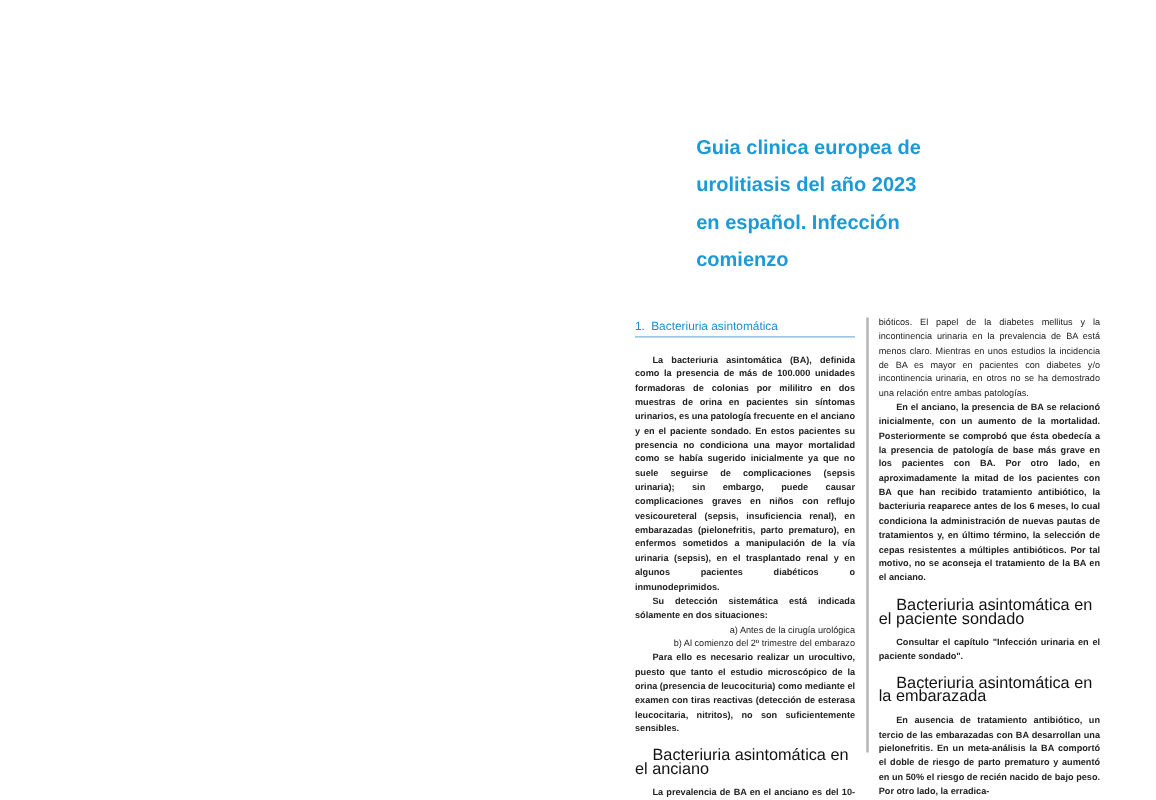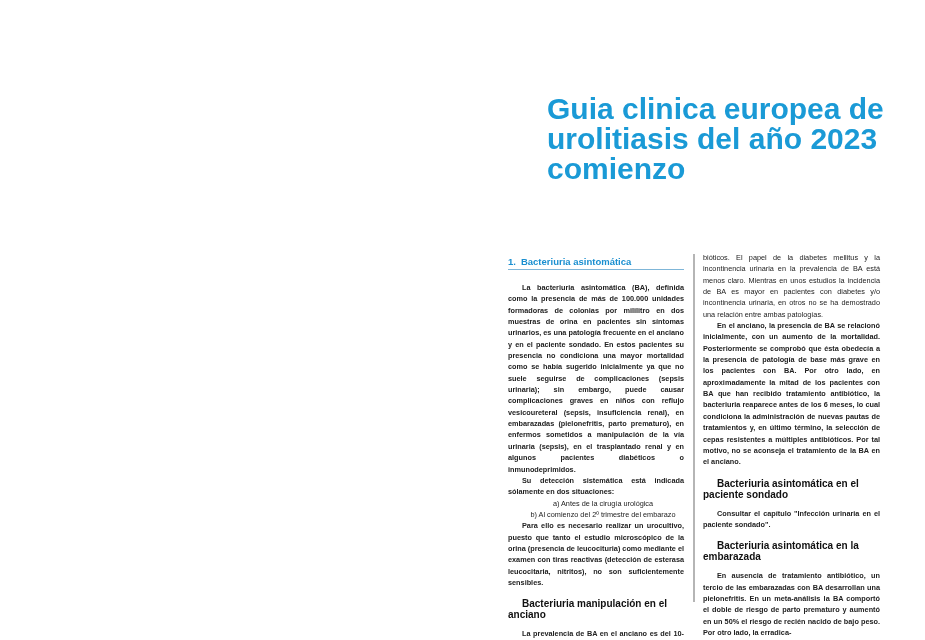--- a/index.html
+++ b/index.html
@@ -3,69 +3,70 @@
 <meta charset="utf-8">
 <style>
   html, body { margin: 0; padding: 0; }
   body {
     width: 925px; height: 640px; overflow: hidden;
     background: #ffffff; position: relative;
     font-family: "Liberation Sans", sans-serif;
   }
   .title {
     position: absolute; left: 541px; top: 88px; width: 330px;
-    color: #1a9ad6; font-weight: bold; font-size: 30px; line-height: 30px;
+    color: #1a9ad6; font-weight: bold; font-size: 16px; line-height: 30px;
     font-family: "Liberation Sans", sans-serif;
-    margin: 6px;
+    margin: 16px;
   }
   .title span { display: block; white-space: nowrap; }
   .col {
     position: absolute; top: 252px;
     font-family: "Liberation Sans", sans-serif;
     font-size: 7.3px; line-height: 11.35px; color: #222;
   }
   .col-left { left: 508px; width: 176px; }
   .col-right { left: 703px; width: 177px; top: 252px; }
   .divider {
     position: absolute; left: 693px; top: 254px; width: 2px; height: 348px;
     background: #b5b5b5;
   }
   .h1 {
-    color: #1a8fd0; font-weight: bold; font-size: 9.5px;
+    color: #1a8fd0; font-weight: normal; font-size: 9.5px;
     border-bottom: 1px solid #7fb6d8; padding-bottom: 1px; margin: 4px 0 12px 0;
     line-height: 12px; white-space: nowrap;
   }
   .h1 .num { margin-right: 5px; }
   p { margin: 0; text-align: justify; }
   p.ind { text-indent: 14px; font-weight: bold; }
-  p.list { padding-left: 14px; text-align: center; }
+  p.list { padding-left: 14px; text-align: right; }
   .h2 {
-    font-weight: bold; font-size: 10px; color: #111; margin: 10px 0 8px 0;
+    font-weight: normal; font-size: 13px; color: #111; margin: 10px 0 8px 0;
     text-indent: 14px; line-height: 11px;
   }
 </style>
 </head>
 <body>
 
 <h1 class="title">
   <span> Guia clinica europea de</span>
   <span>urolitiasis del año 2023</span>
+  <span>en español. Infección</span>
   <span>comienzo</span>
 </h1>
 
 <div class="col col-left">
   <div class="h1">
     <span class="num">1.</span><span>Bacteriuria asintomática</span>
   </div>
   <p class="ind">La bacteriuria asintomática (BA), definida como la presencia de más de 100.000 unidades formadoras de colonias por mililitro en dos muestras de orina en pacientes sin síntomas urinarios, es una patología frecuente en el anciano y en el paciente sondado. En estos pacientes su presencia no condiciona una mayor mortalidad como se había sugerido inicialmente ya que no suele seguirse de complicaciones (sepsis urinaria); sin embargo, puede causar complicaciones graves en niños con reflujo vesicoureteral (sepsis, insuficiencia renal), en embarazadas (pielonefritis, parto prematuro), en enfermos sometidos a manipulación de la vía urinaria (sepsis), en el trasplantado renal y en algunos pacientes diabéticos o inmunodeprimidos.</p>
   <p class="ind">Su detección sistemática está indicada sólamente en dos situaciones:</p>
   <p class="list">a) Antes de la cirugía urológica</p>
   <p class="list">b) Al comienzo del 2º trimestre del embarazo</p>
   <p class="ind">Para ello es necesario realizar un urocultivo, puesto que tanto el estudio microscópico de la orina (presencia de leucocituria) como mediante el examen con tiras reactivas (detección de esterasa leucocitaria, nitritos), no son suficientemente sensibles.</p>
-  <div class="h2">Bacteriuria manipulación en el anciano</div>
+  <div class="h2">Bacteriuria asintomática en el anciano</div>
   <p class="ind">La prevalencia de BA en el anciano es del 10-50%. Es más elevada en el sexo femenino y en pacientes ingresados en centros sociosanitarios, y aumenta progresivamente con la edad. Los factores que influyen en su incidencia incluyen: la presencia de sonda urinaria, las enfermedades neurológicas (accidentes cerebrovasculares), el "status funcional" del anciano, la presencia de alteraciones mentales y la utilización previa de anti-</p>
 </div>
 
 <div class="divider"></div>
 
 <div class="col col-right">
   <p>bióticos. El papel de la diabetes mellitus y la incontinencia urinaria en la prevalencia de BA está menos claro. Mientras en unos estudios la incidencia de BA es mayor en pacientes con diabetes y/o incontinencia urinaria, en otros no se ha demostrado una relación entre ambas patologías.</p>
   <p class="ind">En el anciano, la presencia de BA se relacionó inicialmente, con un aumento de la mortalidad. Posteriormente se comprobó que ésta obedecía a la presencia de patología de base más grave en los pacientes con BA. Por otro lado, en aproximadamente la mitad de los pacientes con BA que han recibido tratamiento antibiótico, la bacteriuria reaparece antes de los 6 meses, lo cual condiciona la administración de nuevas pautas de tratamientos y, en último término, la selección de cepas resistentes a múltiples antibióticos. Por tal motivo, no se aconseja el tratamiento de la BA en el anciano.</p>
   <div class="h2" style="text-indent:14px;">Bacteriuria asintomática en el paciente sondado</div>
   <p class="ind">Consultar el capítulo "Infección urinaria en el paciente sondado".</p>

